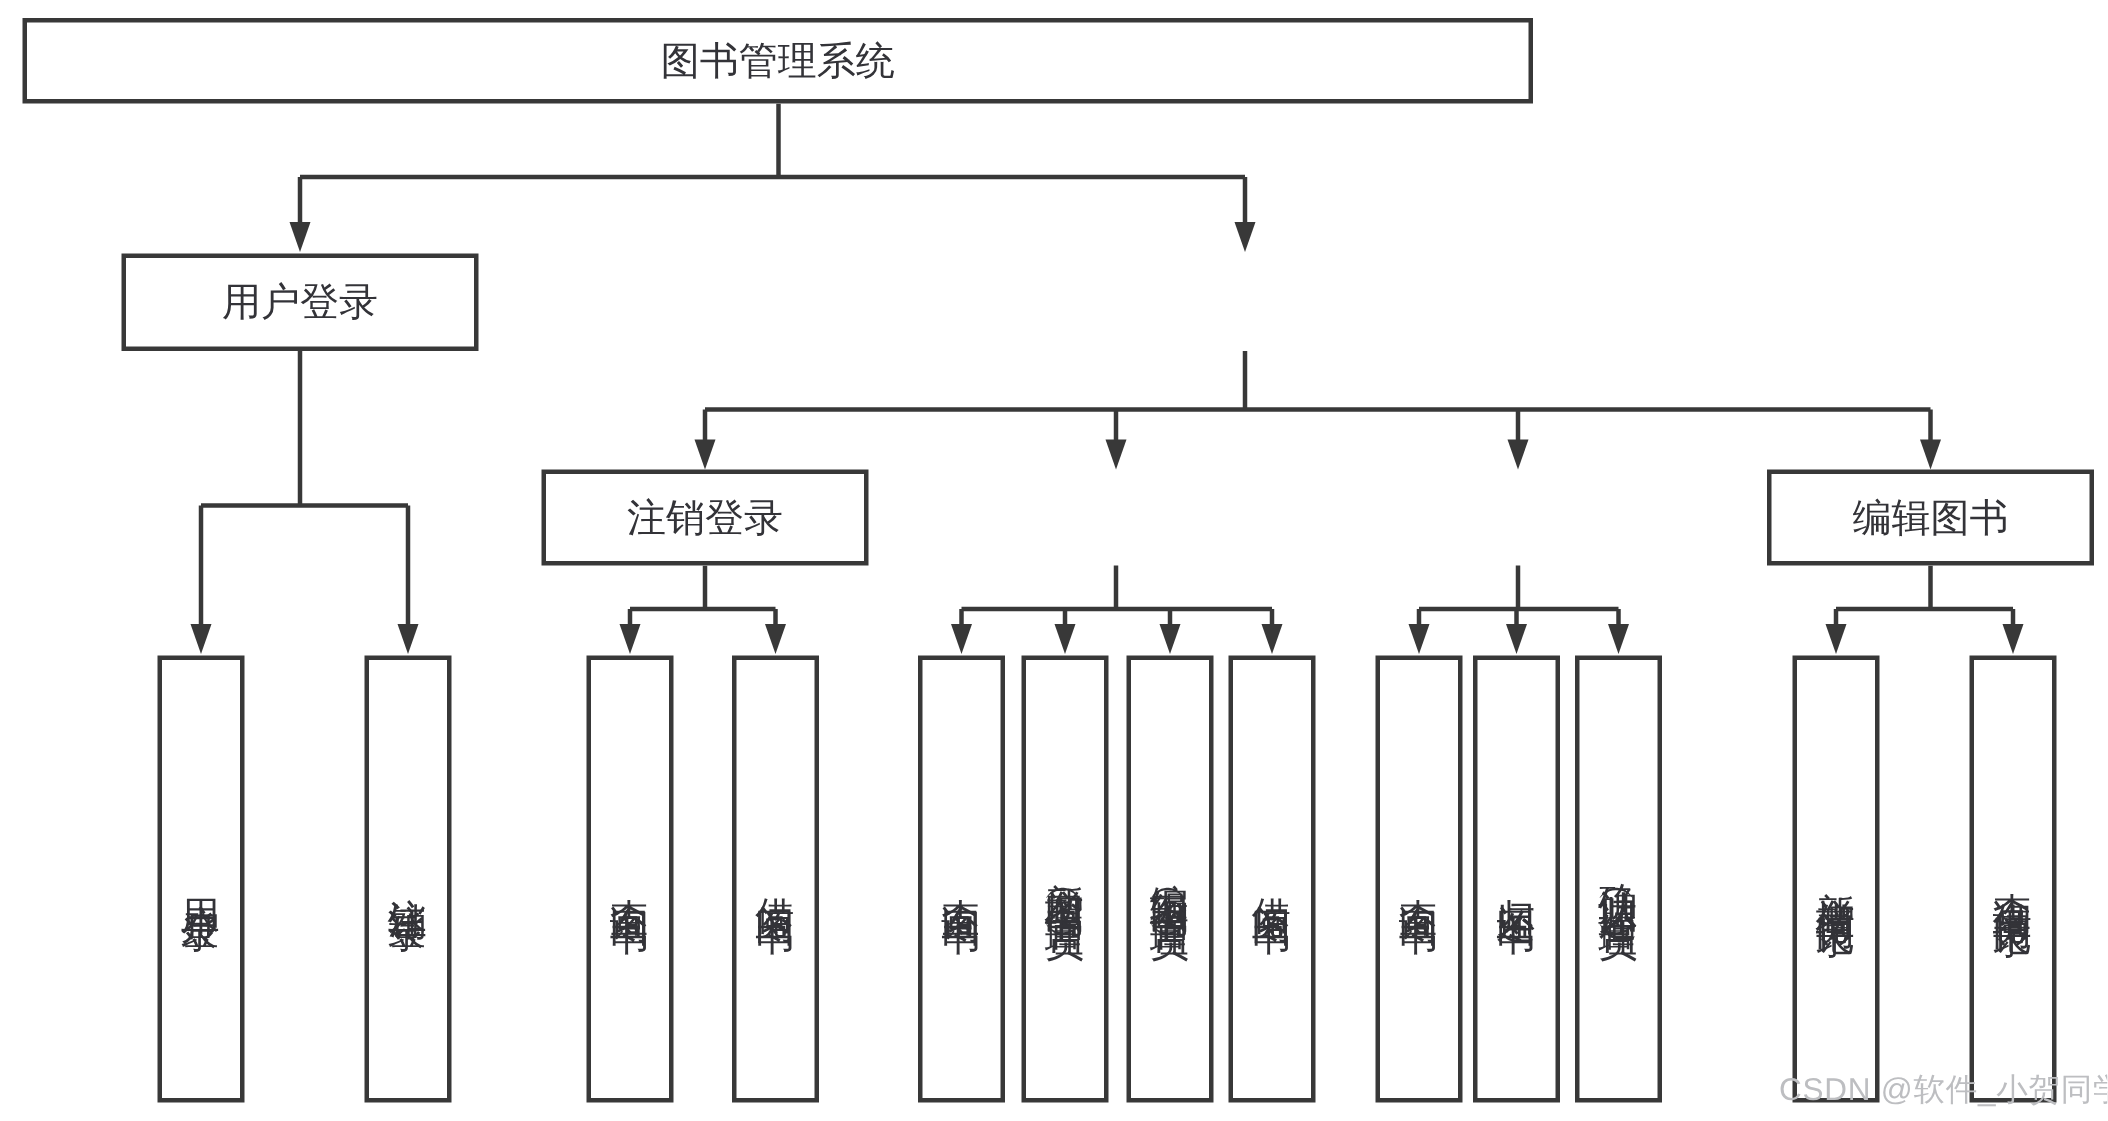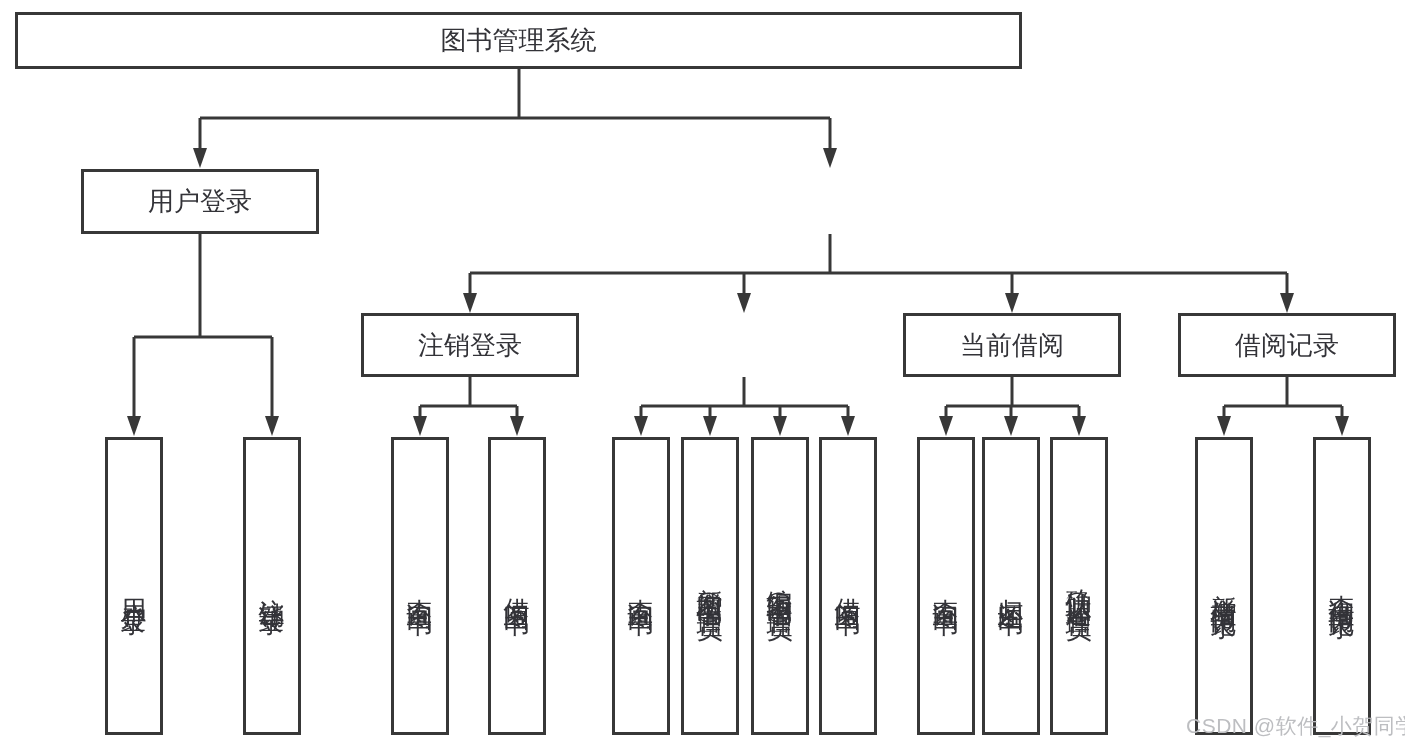--- a/index.html
+++ b/index.html
@@ -112,25 +112,22 @@
     <span>图书管理系统</span>
   </div>
 
   <div class="box hbox lvl2" style="left:81px;">
     <span>用户登录</span>
   </div>
 
   <div class="box lvl3" style="left:361px;">
     <span>注销登录</span>
   </div>
-  <div class="box lvl3" style="left:903px;">
-    <span>当前借阅</span>
-  </div>
   <div class="box lvl3" style="left:1178px;">
-    <span>借阅记录</span>
+    <span>编辑图书</span>
   </div>
 
   <div class="box vbox" style="left:105px;">
     <span class="vtext">用户登录</span>
   </div>
   <div class="box vbox" style="left:243px;">
     <span class="vtext">注销登录</span>
   </div>
 
   <div class="box vbox" style="left:391px;">

